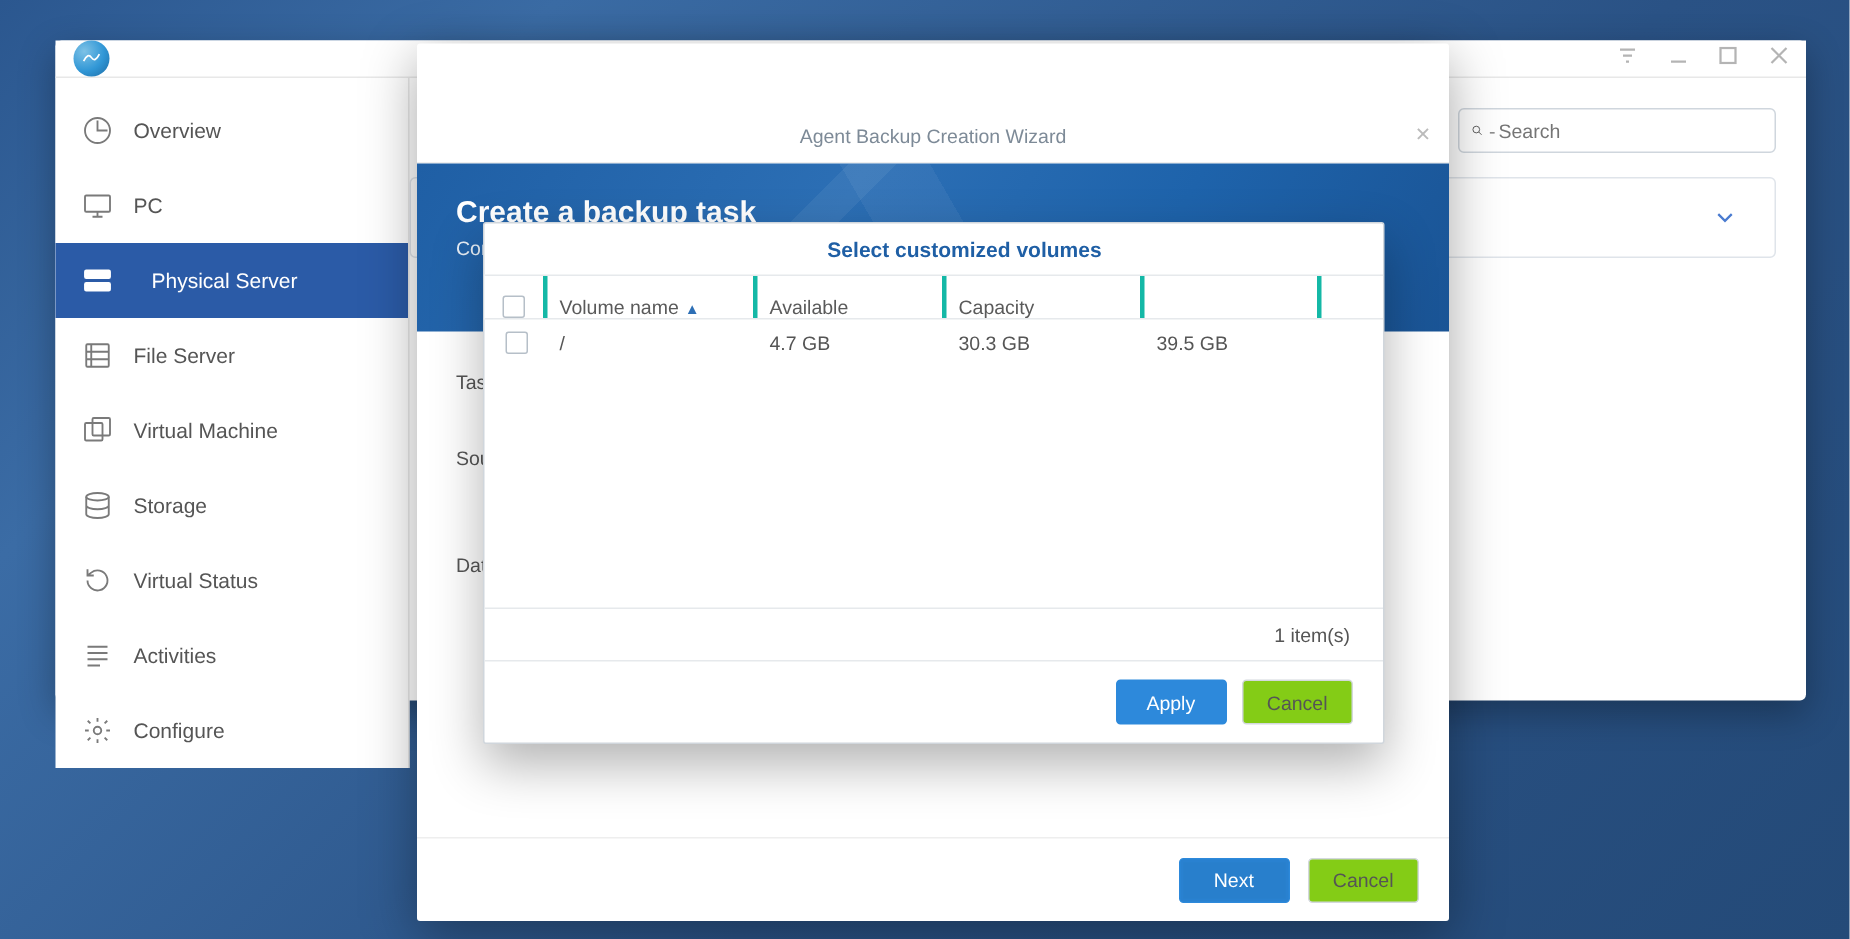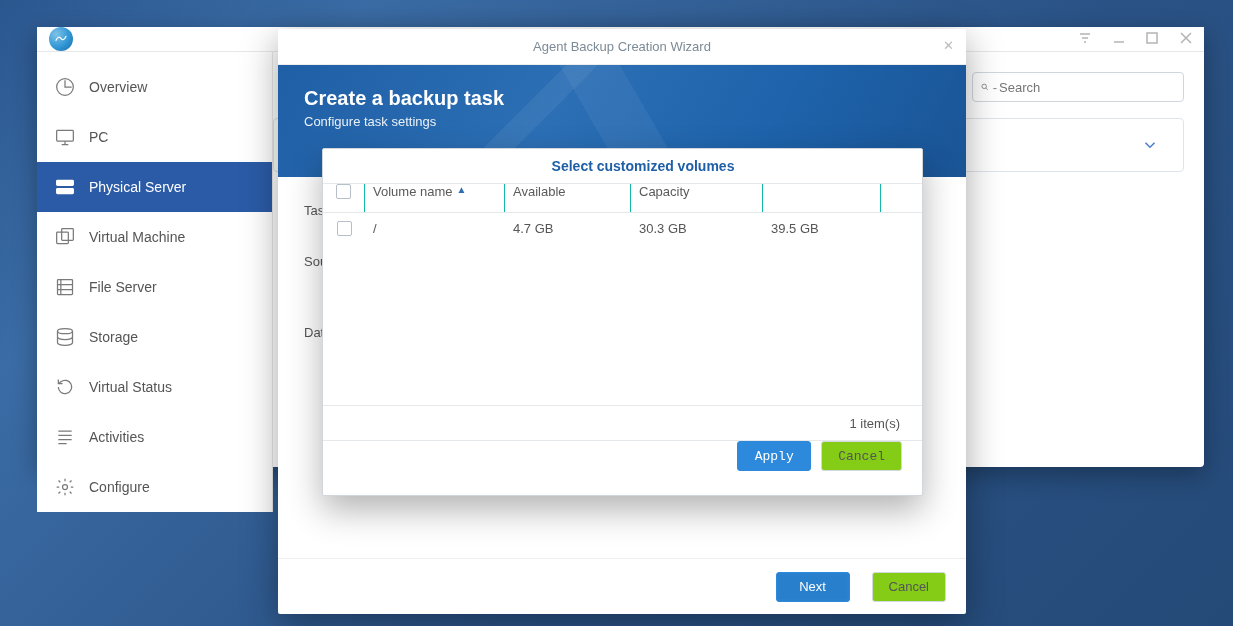--- a/index.html
+++ b/index.html
@@ -30,21 +30,21 @@
   .app-body{flex:1; display:flex;}
   
   .sidebar{
     width:236px; background:#fff; border-right:1px solid #e8e8e8;
     padding-top:10px;
   }
   .side-item{
     display:flex; align-items:center; height:50px; padding-left:18px;
     color:#555; cursor:pointer; font-size:14px;
   }
-  .side-item.active{ background:#2b5ba7; color:#fff;}
+  .side-item.active{ background:#2b5ba7; color:#fff;gap:12px;}
   .side-icon{ width:20px; height:20px; margin-right:14px; display:flex; align-items:center; justify-content:center;}
   .side-icon svg{ width:20px; height:20px; stroke:#7a7a7a; fill:none; stroke-width:1.5;}
   .side-item.active .side-icon svg{ stroke:#fff;}
   .side-item.active .side-icon svg.fill{ fill:#fff;}
   
   .content{ flex:1; padding:20px 20px 0 0; display:flex; flex-direction:column; gap:16px;}
   .search-wrap{ display:flex; justify-content:flex-end;}
   .search-box{
     width:212px; height:30px; border:1px solid #cfd6dd; border-radius:4px;
     display:flex; align-items:center; padding:0 8px; color:#888;
@@ -57,21 +57,21 @@
   }
   .content-panel svg{width:18px;height:18px;stroke:#4a7bd0;fill:none;stroke-width:2;}
   
   .wizard{
     position:absolute; top:29px; left:278px; width:688px; height:585px;
     background:#fff; border-radius:2px; box-shadow:0 10px 36px rgba(0,0,0,.35);
     display:flex; flex-direction:column;
   }
   .wizard-title{
     height:36px; display:flex; align-items:center; justify-content:center;
-    color:#7d8a97; font-size:13px; border-bottom:1px solid #eee; position:relative;
+    color:#7d8a97; font-size:13px; border-bottom:1px solid #eee; position:relative;margin-top:44px;
   }
   .wizard-close{ position:absolute; right:12px; top:9px; color:#bbb; cursor:pointer;}
   .wizard-hero{
     height:112px;
     background:linear-gradient(120deg,#1f5fa5 0%, #2c6fb5 40%, #1e63ab 70%, #1a5495 100%);
     position:relative; color:#fff; padding:22px 26px 0 26px;
     overflow:hidden;
   }
   .wizard-hero::after{
     content:""; position:absolute; inset:0;
@@ -79,21 +79,21 @@
       linear-gradient(60deg, transparent 46%, rgba(255,255,255,.05) 46%, rgba(255,255,255,.05) 54%, transparent 54%),
       linear-gradient(-45deg, transparent 60%, rgba(255,255,255,.06) 60%, rgba(255,255,255,.06) 64%, transparent 64%);
     pointer-events:none;
   }
   .wizard-hero h1{ font-size:20px; font-weight:600; margin-bottom:4px;}
   .wizard-hero p{ font-size:13px; opacity:.9;}
   .wizard-body{ flex:1; padding:26px; color:#555;}
   .form-row{ margin-bottom:36px; font-size:13px; color:#555;}
   .wizard-footer{
     height:56px; border-top:1px solid #eee; display:flex; align-items:center; justify-content:flex-end;
-    padding:0 20px; gap:22px;
+    padding:0 20px; gap:12px;
   }
   .btn{
     min-width:74px; height:30px; border-radius:3px; font-size:13px; cursor:pointer;
     display:inline-flex; align-items:center; justify-content:center; padding:0 16px;
   }
   .btn-default{ background:#84cc16; border:1px solid #d3d8dd; color:#555;}
   .btn-primary{ background:#2d89db; border:1px solid #2d89db; color:#fff;}
   .btn-primary.focus{ box-shadow:0 0 0 2px rgba(45,137,219,.25) inset; background:#287fcc;}
   
   .vol-picker{
@@ -108,36 +108,36 @@
   }
   .vol-table-head, .vol-row{
     display:grid;
     grid-template-columns: 42px 140px 126px 132px 118px 1fr;
     align-items:center; font-size:13px; color:#555;
   }
   .vol-table-head{
     height:30px; border-top:1px solid #e6e9ec; border-bottom:1px solid #e6e9ec;
     background:#fff; color:#5a5a5a;
   }
-  .vol-table-head > div{ border-right:1px solid #14b8a6; height:100%; display:flex; align-items:flex-start; padding-left:8px;}
+  .vol-table-head > div{ border-right:3px solid #14b8a6; height:100%; display:flex; align-items:flex-end; padding-left:8px;}
   .vol-table-head > div:first-child{justify-content:center; padding-left:0;}
   .sort-ind{ color:#2d6fb5; font-size:10px; margin-left:4px;}
   .vol-row{ height:30px;}
   .vol-row > div{ padding-left:8px;}
   .vol-row > div:first-child{ display:flex; justify-content:center; padding-left:0;}
   .chk{
     width:15px; height:15px; border:1px solid #b6bfc8; border-radius:2px; background:#fff; cursor:pointer;
   }
   .vol-body{ flex:1; }
   .vol-status{
     height:36px; border-top:1px solid #e6e9ec; border-bottom:1px solid #e6e9ec;
     display:flex; align-items:center; justify-content:flex-end; padding-right:22px;
     color:#555; font-size:13px;
   }
-  .vol-footer{ height:54px; display:flex; justify-content:flex-end; padding:0 20px; gap:10px;font-family:Liberation Mono, monospace;}
+  .vol-footer{ height:54px; display:flex; align-items:center; justify-content:flex-end; padding:0 20px; gap:10px;}
 </style>
 </head>
 <body>
 
 <div class="app-window">
   <div class="app-titlebar">
     <span class="app-logo">
       <svg viewBox="0 0 24 24">
           <path d="M3 15 q5 -10 9 -4 q4 6 9 -4" stroke="#fff" stroke-width="2" fill="none"></path>
         </svg>
@@ -183,34 +183,34 @@
               <rect x="2" y="14" width="20" height="6" rx="1"></rect>
               <circle cx="6" cy="7" r="1"></circle>
               <circle cx="6" cy="17" r="1"></circle>
             </svg>
           </span>
         <span>Physical Server</span>
       </div>
       <div class="side-item">
         <span class="side-icon">
             <svg viewBox="0 0 24 24">
+              <rect x="3" y="3" width="18" height="18" rx="1"></rect>
+              <path d="M3 9h18M3 15h18M7 3v18"></path>
+            </svg>
+          </span>
+        <span>File Server</span>
+      </div>
+      <div class="side-item">
+        <span class="side-icon">
+            <svg viewBox="0 0 24 24">
               <rect x="2" y="6" width="14" height="14" rx="1"></rect>
               <rect x="8" y="2" width="14" height="14" rx="1"></rect>
             </svg>
           </span>
         <span>Virtual Machine</span>
-      </div>
-      <div class="side-item">
-        <span class="side-icon">
-            <svg viewBox="0 0 24 24">
-              <rect x="3" y="3" width="18" height="18" rx="1"></rect>
-              <path d="M3 9h18M3 15h18M7 3v18"></path>
-            </svg>
-          </span>
-        <span>File Server</span>
       </div>
       <div class="side-item">
         <span class="side-icon">
             <svg viewBox="0 0 24 24">
               <ellipse cx="12" cy="5" rx="9" ry="3"></ellipse>
               <path d="M3 5v7c0 1.6 4 3 9 3s9-1.4 9-3V5M3 12v7c0 1.6 4 3 9 3s9-1.4 9-3v-7"></path>
             </svg>
           </span>
         <span>Storage</span>
       </div>

